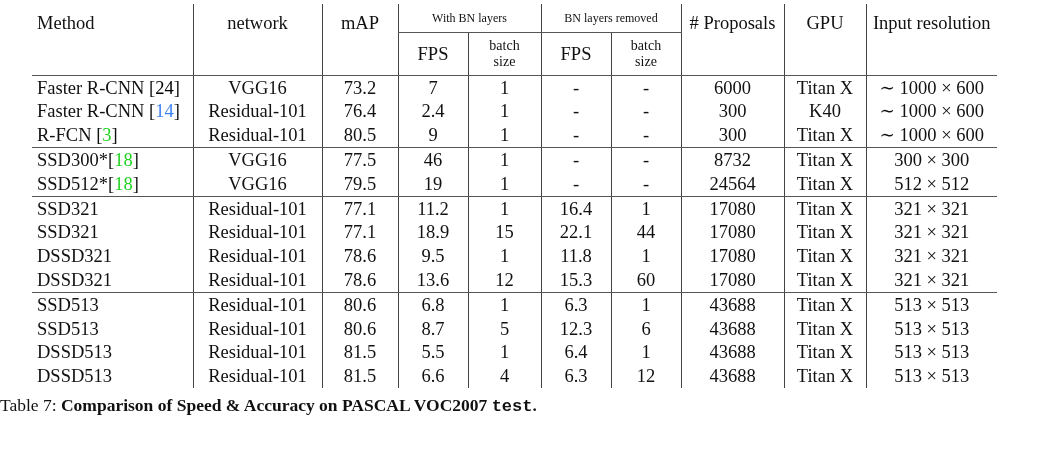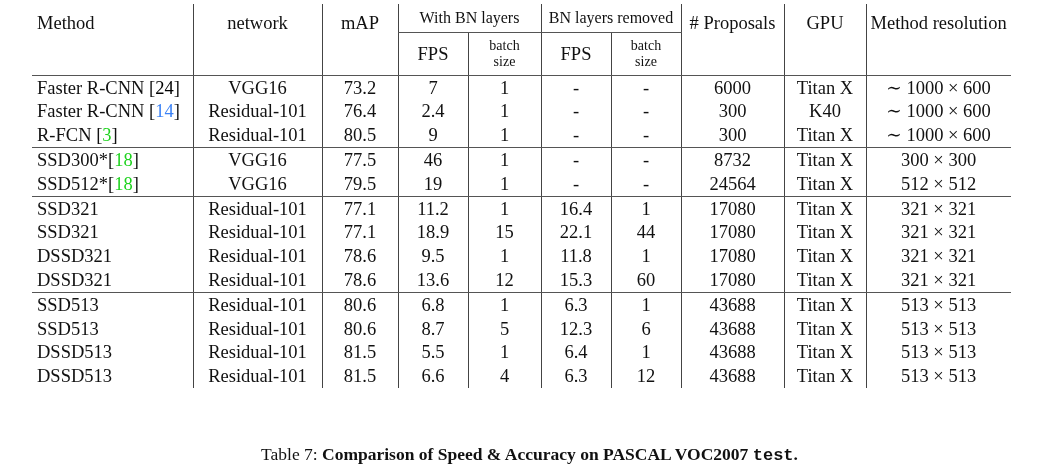--- a/index.html
+++ b/index.html
@@ -16,32 +16,32 @@
   }
   .tbl td, .tbl th {
     padding: 0 4px;
     font-weight: normal;
     text-align: center;
     white-space: nowrap;
     height: 23.8px;
     vertical-align: middle;
   }
   .tbl th { vertical-align: middle; }
-  .tbl .hdr-top { height: 28px; font-size: 16px; font-family: Liberation Serif, serif; }
+  .tbl .hdr-top { height: 28px; font-size: 12px; font-family: Liberation Serif, serif; }
   .tbl .hdr-sub { height: 42px; }
   .tbl .sub-small { font-size: 14px; line-height: 1.15; }
   .tbl .left { text-align: left; padding-left: 5px; }
   .vl { border-left: 1.5px solid #444; }
   .hl-bottom { border-bottom: 1.5px solid #555; }
   .group-end td { border-bottom: 1.5px solid #555; }
   .ref { color: #1fd31f; }
   .hdr-main { vertical-align: top !important; padding-top: 10px !important; }
   .caption {
-    position: absolute; left: 0; right: 0; top: 444px;
-    text-align: center; font-size: 17.5px; margin-left: 8px;
+    position: absolute; left: 0; right: 0; top: 395px;
+    text-align: left; font-size: 17.5px;
   }
   .caption b { font-weight: bold; }
   .caption .mono { font-family: "Liberation Mono", "DejaVu Sans Mono", monospace; font-weight: bold; font-size: 17px; }
   col.c-method { width: 161px; }
   col.c-net { width: 129px; }
   col.c-map { width: 76px; }
   col.c-fps1 { width: 70px; }
   col.c-bs1 { width: 73px; }
   col.c-fps2 { width: 70px; }
   col.c-bs2 { width: 70px; }
@@ -67,21 +67,21 @@
   </colgroup>
   <thead>
     <tr>
       <th rowspan="2" class="left hdr-main hl-bottom">Method</th>
       <th rowspan="2" class="vl hdr-main hl-bottom">network</th>
       <th rowspan="2" class="vl hdr-main hl-bottom">mAP</th>
       <th colspan="2" class="vl hdr-top hl-bottom">With BN layers</th>
       <th colspan="2" class="vl hdr-top hl-bottom">BN layers removed</th>
       <th rowspan="2" class="vl hl-bottom" style="vertical-align:top;padding-top:10px;"># Proposals</th>
       <th rowspan="2" class="vl hdr-main hl-bottom">GPU</th>
-      <th rowspan="2" class="vl hdr-main hl-bottom">Method resolution</th>
+      <th rowspan="2" class="vl hdr-main hl-bottom">Input resolution</th>
     </tr>
     <tr>
       <th class="vl hdr-sub hl-bottom">FPS</th>
       <th class="vl hdr-sub hl-bottom sub-small"><span>batch</span><br><span>size</span></th>
       <th class="vl hdr-sub hl-bottom">FPS</th>
       <th class="vl hdr-sub hl-bottom sub-small"><span>batch</span><br><span>size</span></th>
     </tr>
   </thead>
   <tbody id="tbody">
       <tr>

